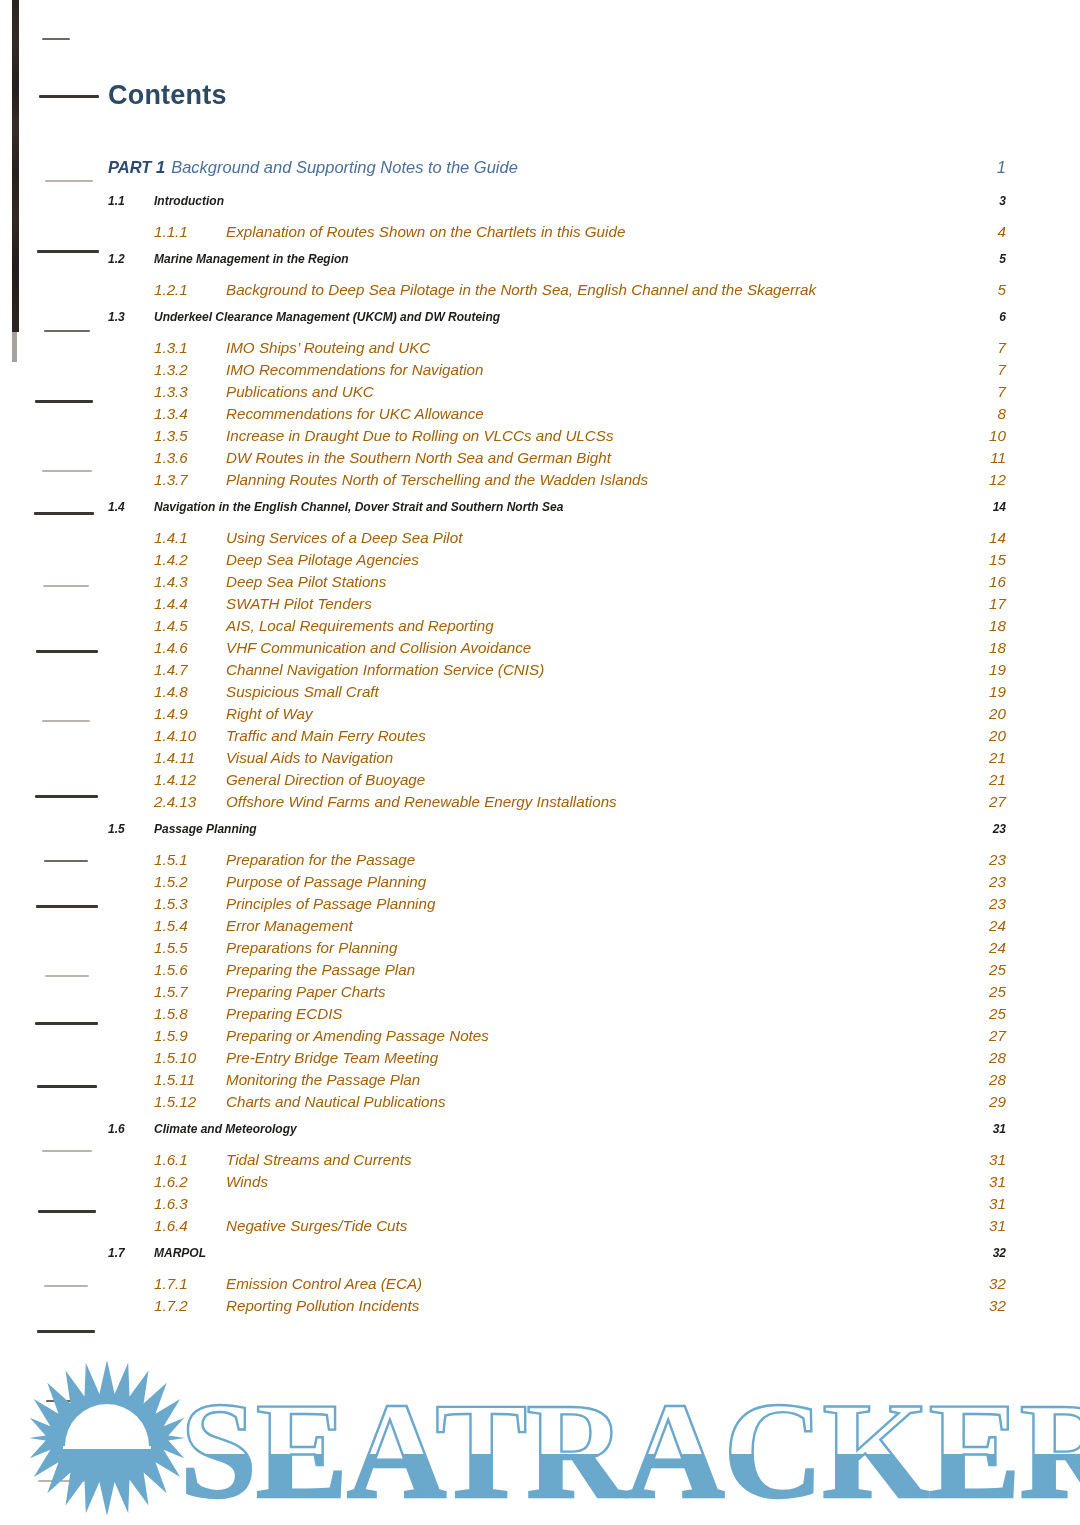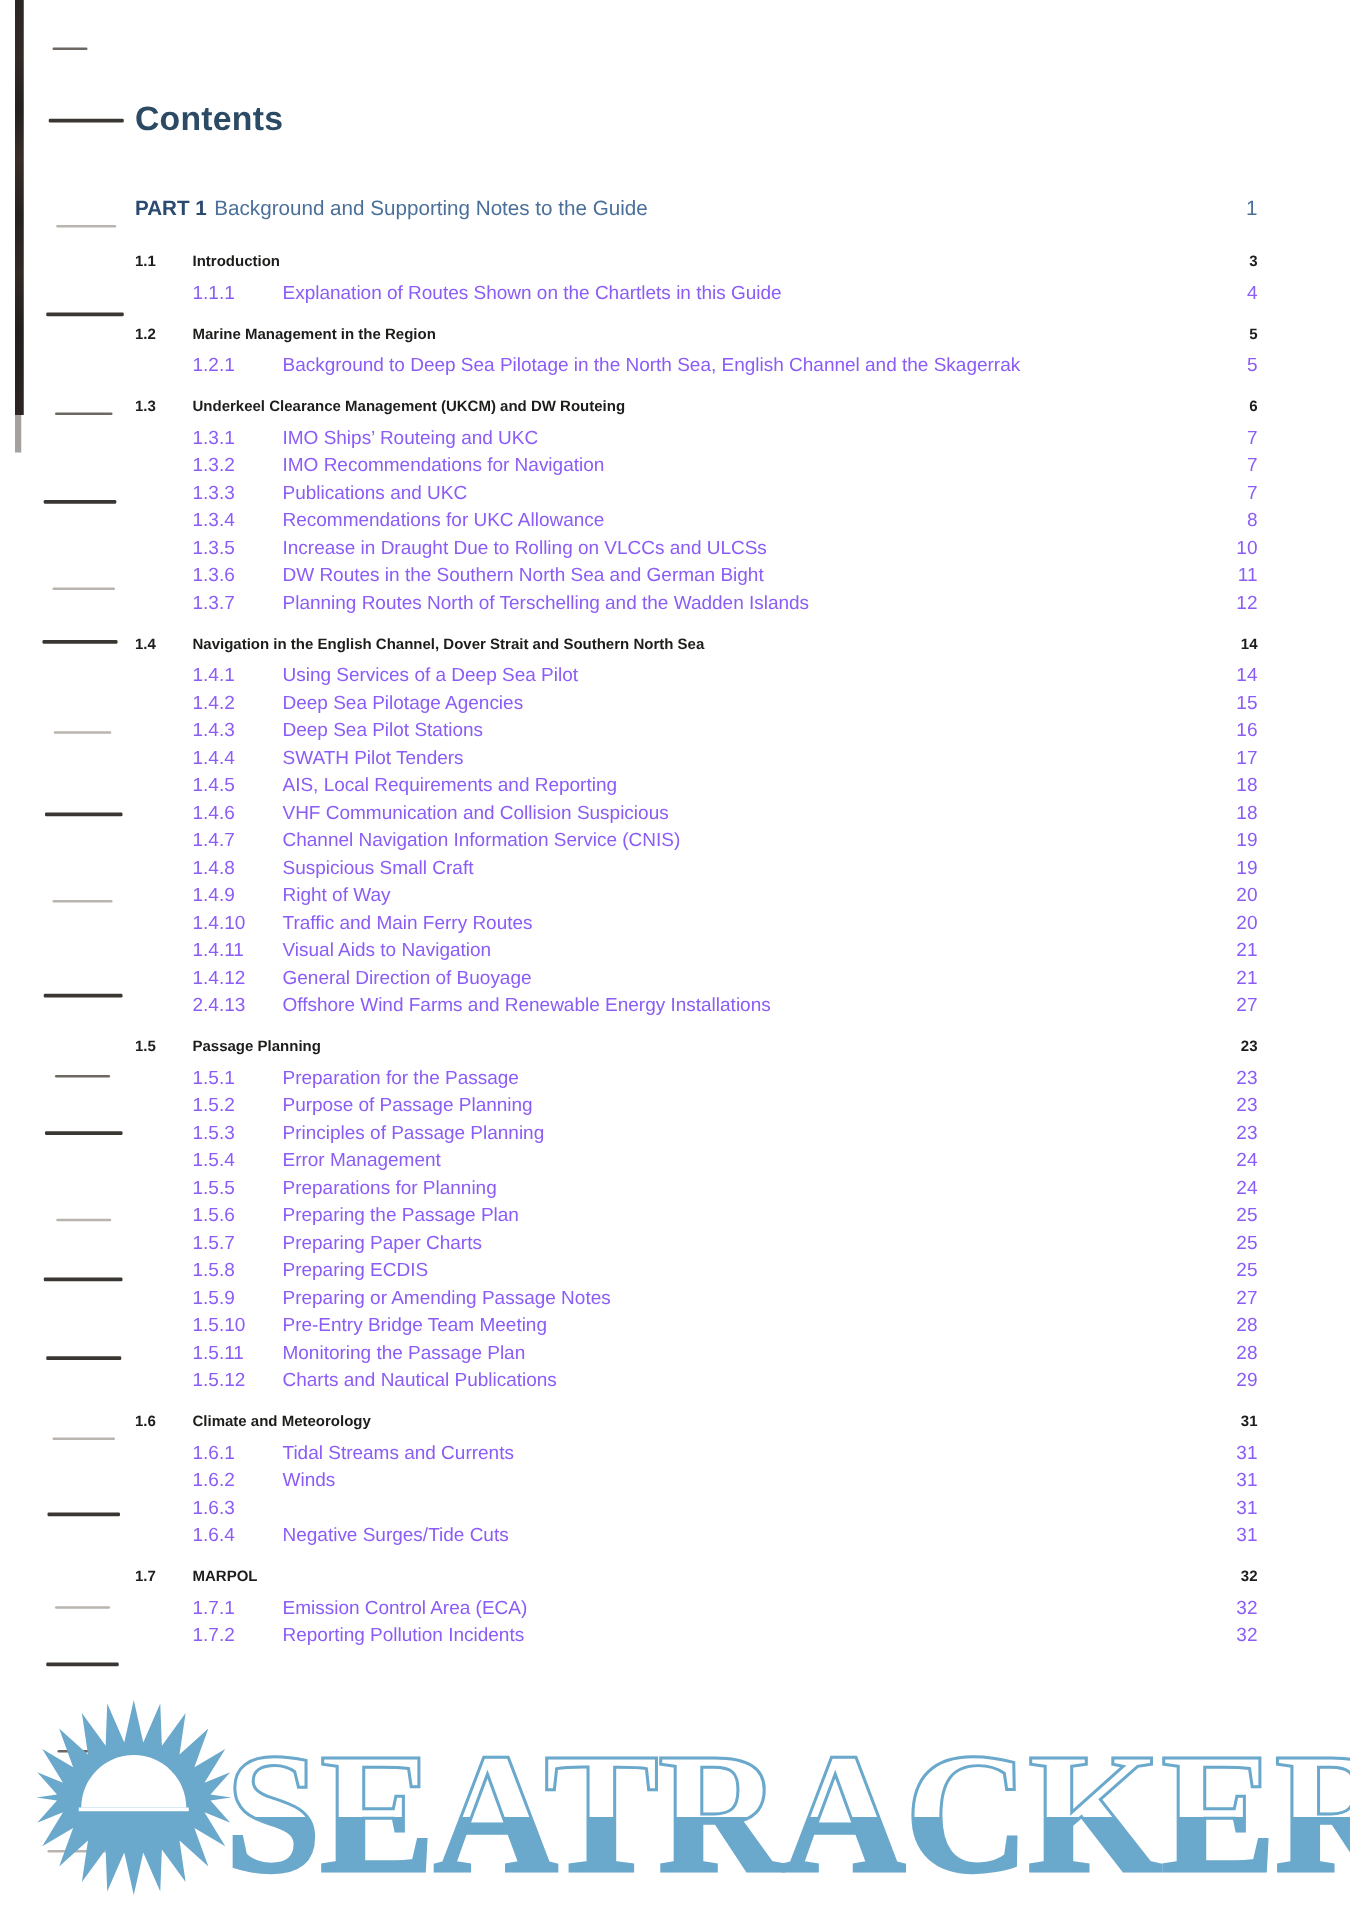--- a/index.html
+++ b/index.html
@@ -76,22 +76,23 @@
   .toc {
     position: absolute;
     left: 96px;
     top: 158px;
     width: 898px;
   }
 
   .row {
     position: relative;
     display: flex;
-    align-items: center;
+    align-items: flex-start;
     width: 100%;
+    font-style: italic;
   }
 
   
   .row.part {
     margin-bottom: 17px;
     font-size: 16.5px;
   }
   .row.part .part-label {
     font-weight: bold;
     color: #2b4a6f;
@@ -116,21 +117,21 @@
   }
   .row.lvl1 .num {
     width: 46px;
     flex: 0 0 46px;
   }
   .row.lvl1 .ttl { flex: 1 1 auto; }
 
   
   .row.lvl2 {
     font-size: 15.2px;
-    color: #8b5cf6;
+    color: #a16207;
     font-weight: normal;
     height: 22px;
   }
   .row.lvl2 .num {
     width: 72px;
     flex: 0 0 72px;
     margin-left: 46px;
   }
   .row.lvl2 .ttl { flex: 1 1 auto; }
 
@@ -295,21 +296,21 @@
         <span class="ttl">SWATH Pilot Tenders</span>
         <span class="pg">17</span>
       </div>
       <div class="row lvl2">
         <span class="num">1.4.5</span>
         <span class="ttl">AIS, Local Requirements and Reporting</span>
         <span class="pg">18</span>
       </div>
       <div class="row lvl2">
         <span class="num">1.4.6</span>
-        <span class="ttl">VHF Communication and Collision Suspicious</span>
+        <span class="ttl">VHF Communication and Collision Avoidance</span>
         <span class="pg">18</span>
       </div>
       <div class="row lvl2">
         <span class="num">1.4.7</span>
         <span class="ttl">Channel Navigation Information Service (CNIS)</span>
         <span class="pg">19</span>
       </div>
       <div class="row lvl2">
         <span class="num">1.4.8</span>
         <span class="ttl">Suspicious Small Craft</span>

